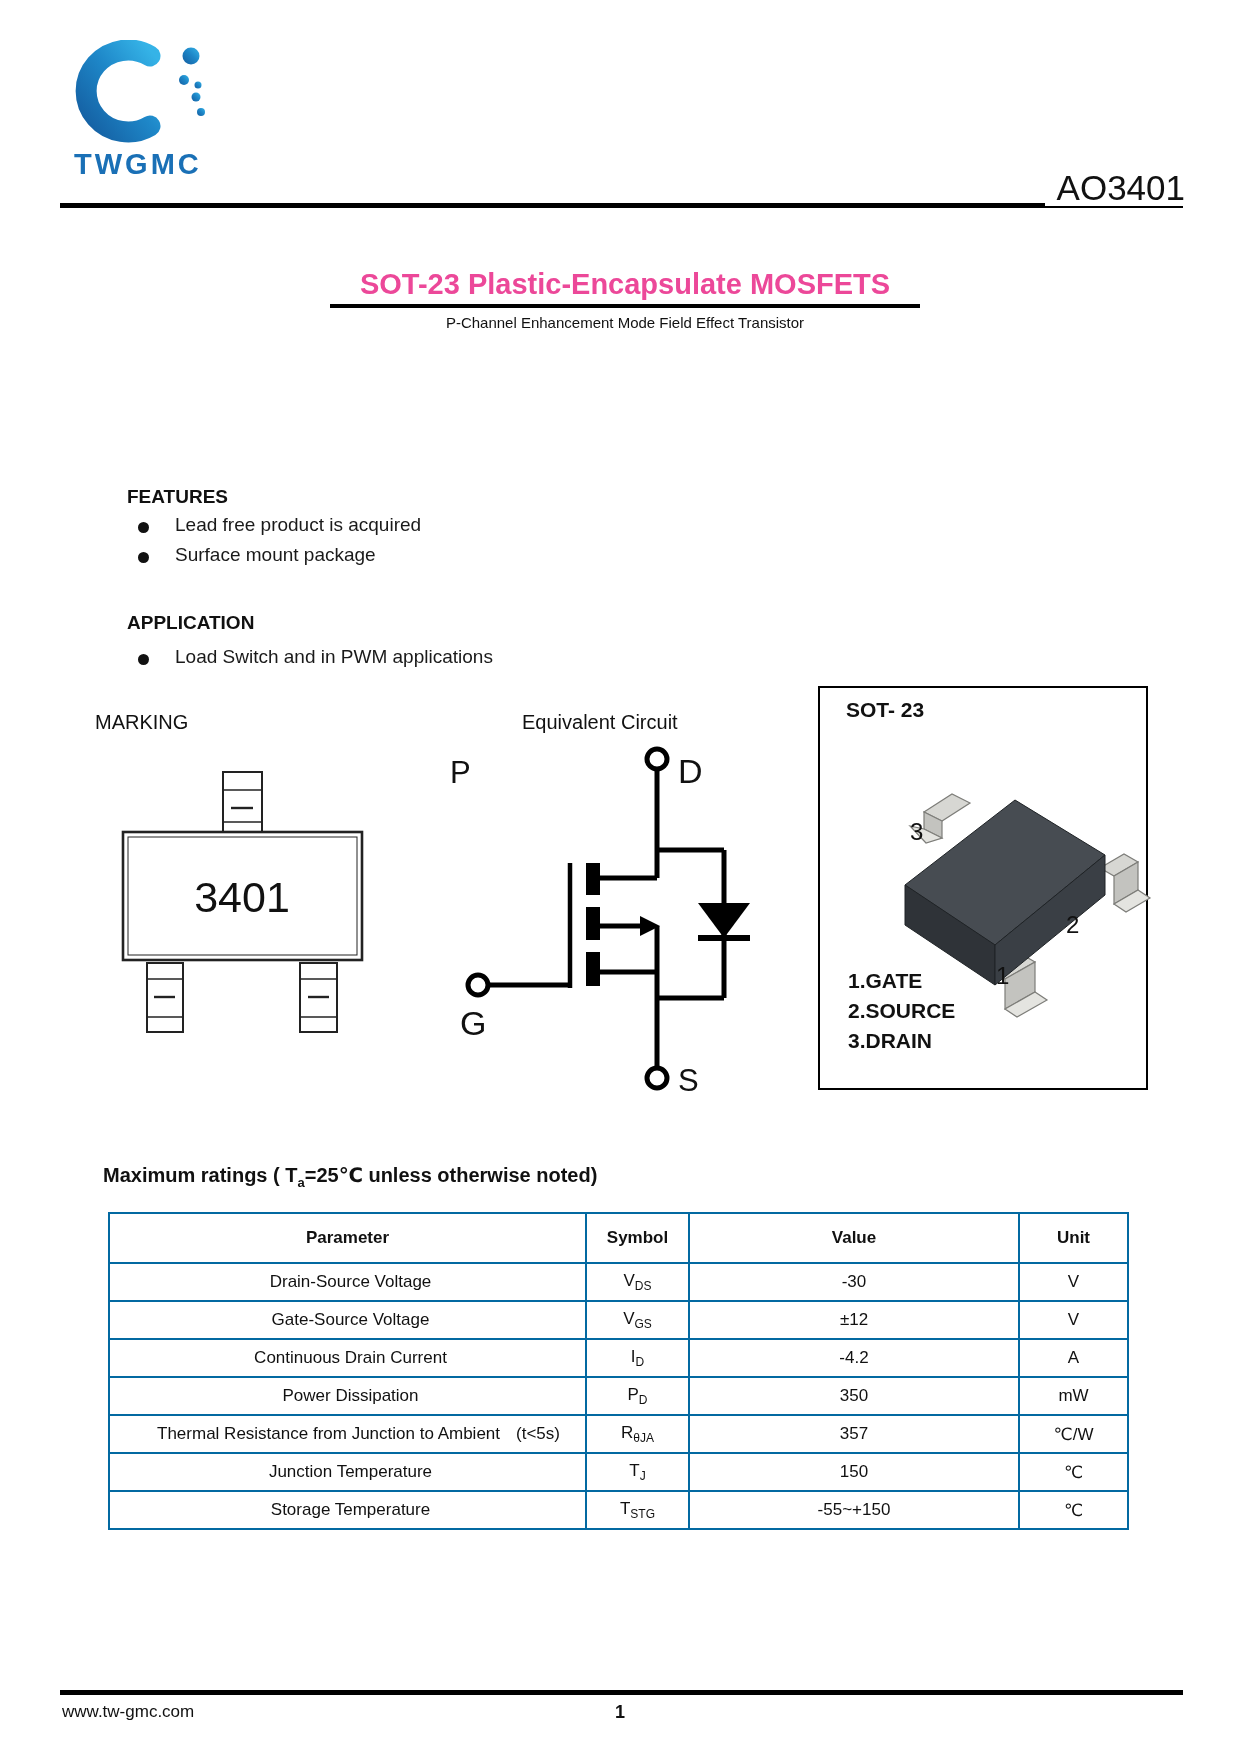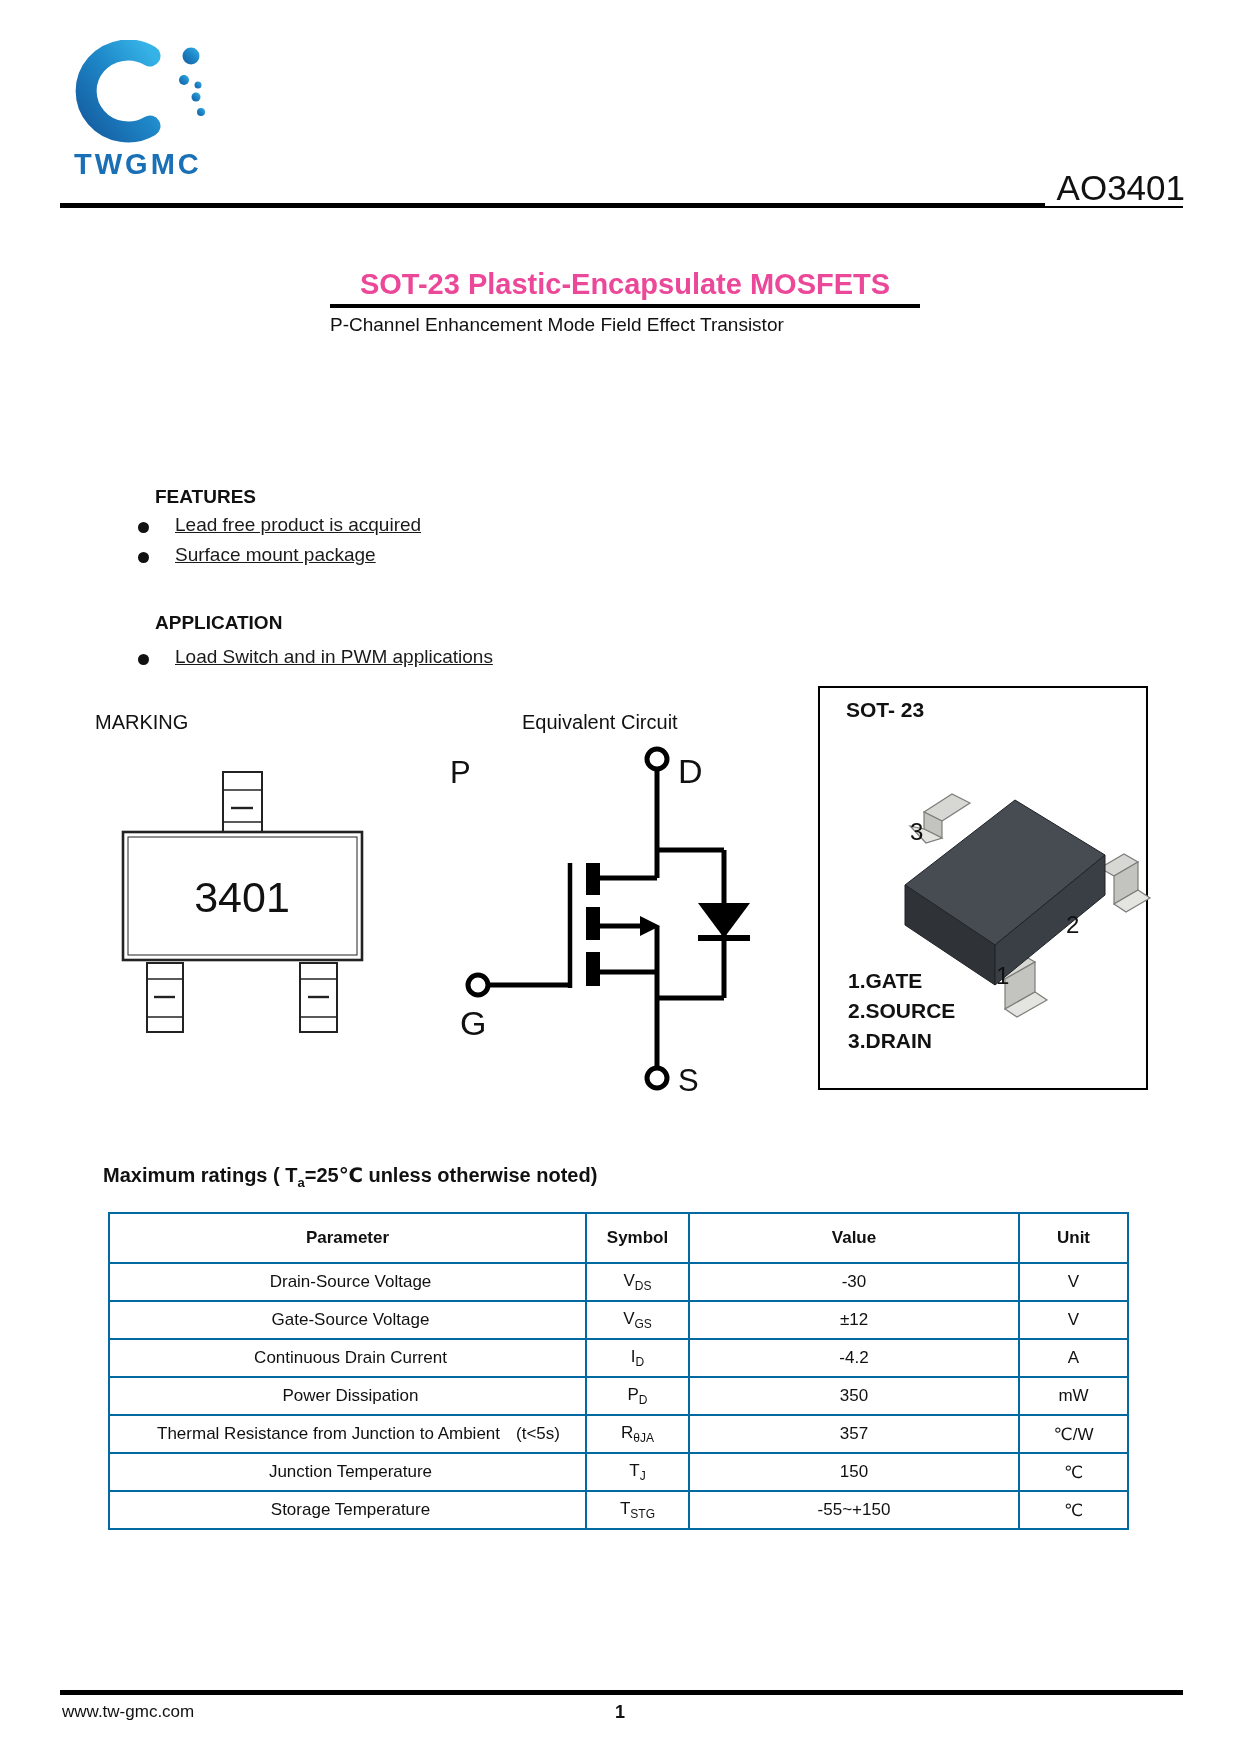--- a/index.html
+++ b/index.html
@@ -13,24 +13,24 @@
   .part-number{position:absolute;left:1040px;top:168px;width:145px;font-size:35px;color:#111;text-align:right;}
   .hrule-main{position:absolute;left:60px;top:203px;width:985px;height:5px;background:#000;}
   .hrule-thin{position:absolute;left:1045px;top:206px;width:138px;height:2px;background:#000;}
 
   
   .brand-text{position:absolute;left:74px;top:148px;font-size:29px;font-weight:bold;color:#1a70b6;letter-spacing:3px;}
 
   
   .doc-title{position:absolute;left:330px;top:268px;width:590px;text-align:center;font-size:29px;font-weight:bold;color:#ec4899;}
   .title-rule{position:absolute;left:330px;top:304px;width:590px;height:4px;background:#000;}
-  .doc-subtitle{position:absolute;left:330px;top:314px;width:590px;font-size:19px;color:#111;}
-
-  .sec-heading{position:absolute;font-size:19px;font-weight:bold;color:#111;margin-left:28px;}
-  .bullet-item{position:absolute;font-size:19px;color:#1a1a1a;text-decoration:underline;}
+  .doc-subtitle{position:absolute;left:330px;top:314px;width:590px;text-align:center;font-size:15px;color:#111;}
+
+  .sec-heading{position:absolute;font-size:19px;font-weight:bold;color:#111;}
+  .bullet-item{position:absolute;font-size:19px;color:#1a1a1a;}
   .bullet-dot{position:absolute;width:11px;height:11px;border-radius:50%;background:#111;}
 
   .fig-heading{position:absolute;font-size:20px;font-weight:normal;color:#111;}
 
   
   .pkg-box{position:absolute;left:818px;top:686px;width:330px;height:404px;border:2px solid #000;box-sizing:border-box;background:#fff;}
   .pkg-name{position:absolute;left:846px;top:698px;font-size:21px;font-weight:bold;color:#111;}
   .pin-num{position:absolute;font-size:24px;color:#111;}
   .pin-list{position:absolute;left:848px;top:966px;font-size:21px;font-weight:bold;line-height:30px;color:#111;}
 

